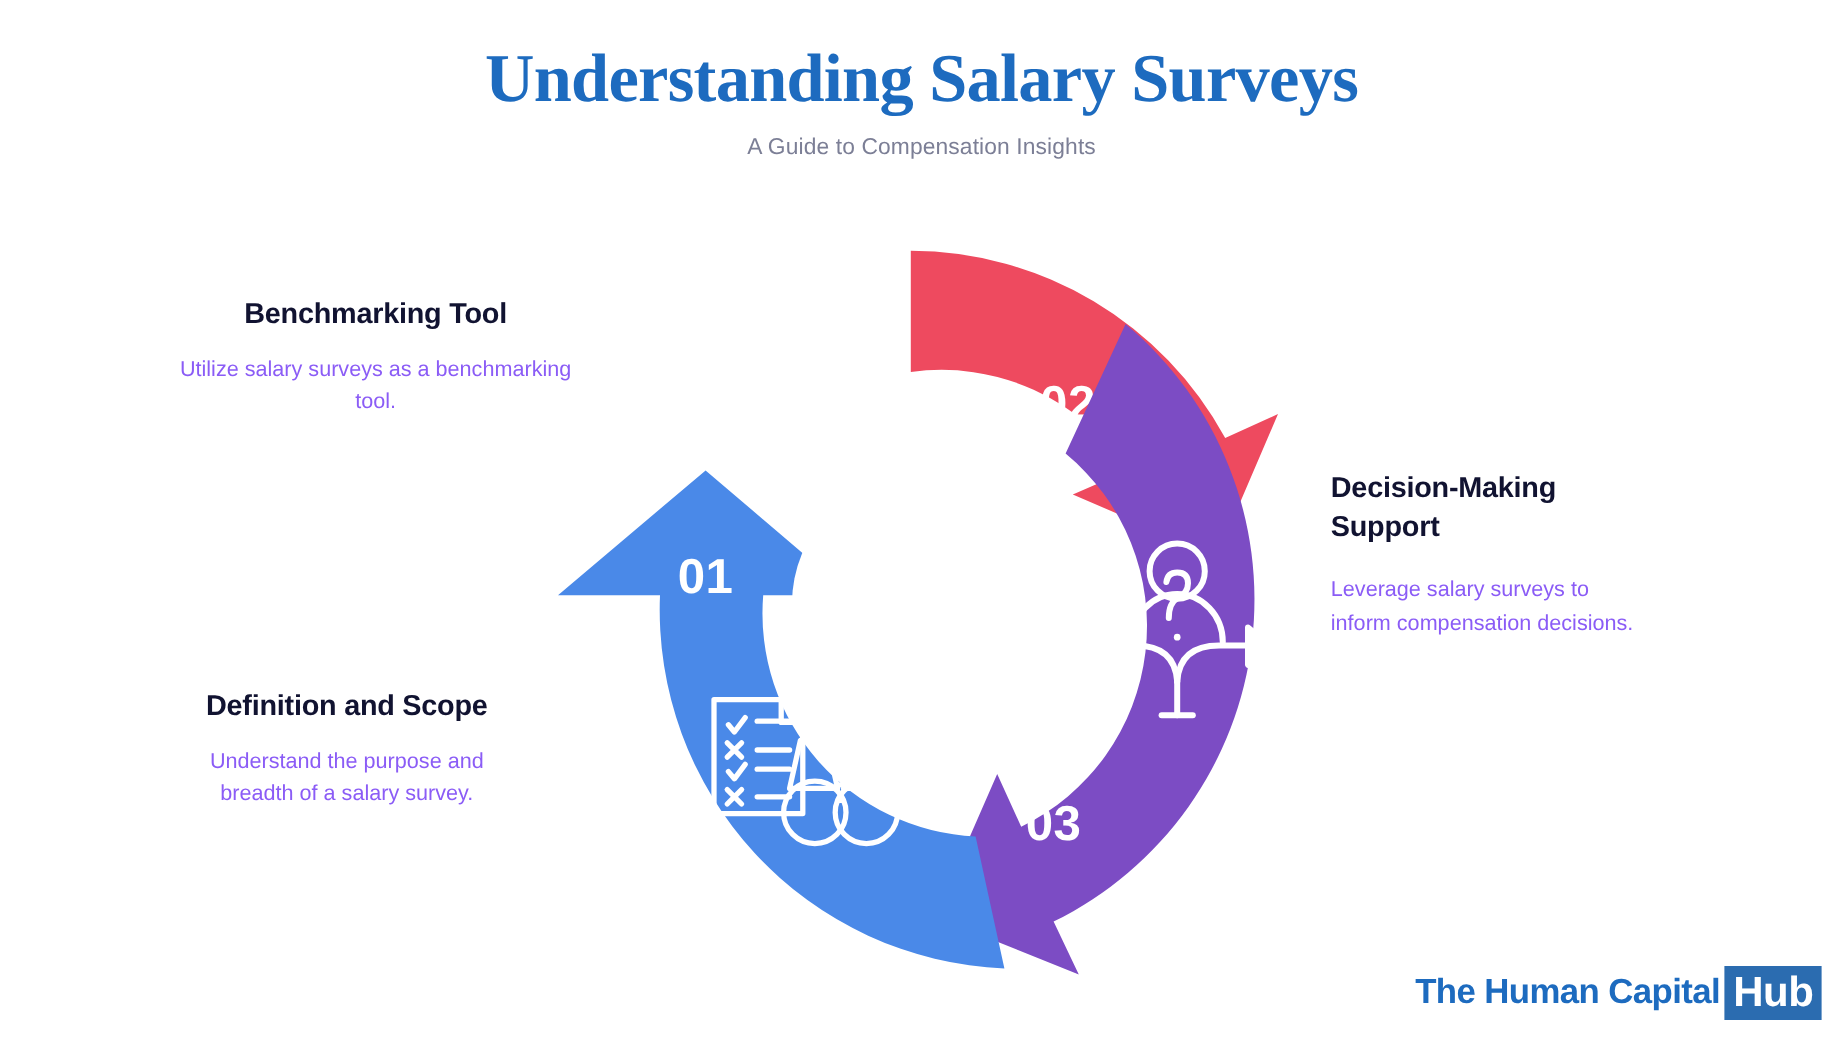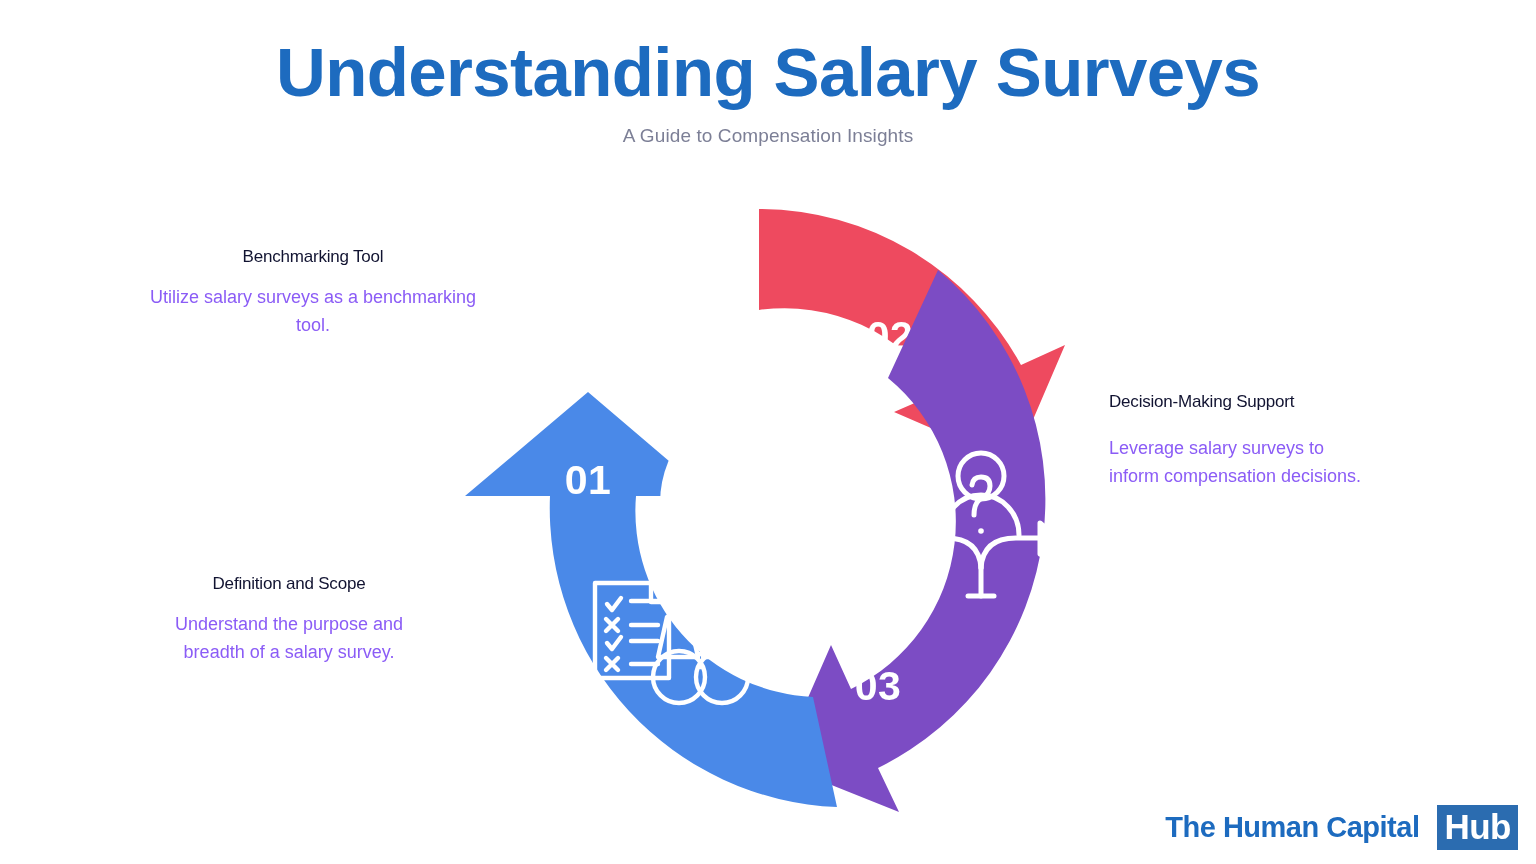--- a/index.html
+++ b/index.html
@@ -20,25 +20,26 @@
   #header {
     position: absolute;
     top: 0;
     left: 0;
     width: 1536px;
     text-align: center;
   }
   #page-title {
     margin: 0;
     padding-top: 34px;
-    font-size: 69px;
+    font-size: 57px;
     font-weight: 700;
     letter-spacing: -0.6px;
     color: #1D6BBF;
     line-height: 1.12;
+    font-family: Liberation Serif, serif;
   }
   #page-subtitle {
     margin: 0;
     padding-top: 14px;
     font-size: 19px;
     font-weight: 400;
     color: #7C7F96;
     letter-spacing: 0.1px;
   }
 
@@ -63,22 +64,22 @@
     fill: #ffffff;
     letter-spacing: 0.5px;
   }
 
   
   .info-block {
     position: absolute;
   }
   .info-title {
     margin: 0;
-    font-size: 17px;
-    font-weight: 400;
+    font-size: 24px;
+    font-weight: 700;
     color: #111331;
     line-height: 1.38;
     letter-spacing: -0.2px;
   }
   .info-desc {
     margin: 0;
     padding-top: 16px;
     font-size: 18px;
     font-weight: 400;
     color: #8b5cf6;
@@ -117,21 +118,21 @@
     height: 46px;
   }
   #brand-logo-main {
     font-size: 29px;
     font-weight: 700;
     color: #1D6BBF;
     letter-spacing: -0.5px;
     line-height: 1;
   }
   #brand-logo-badge {
-    margin-left: 18px;
+    margin-left: 4px;
     background: #2B6CB0;
     color: #ffffff;
     font-size: 35px;
     font-weight: 700;
     letter-spacing: -0.5px;
     line-height: 1;
     padding: 4px 7px 6px 7px;
     display: inline-block;
   }
 </style>

